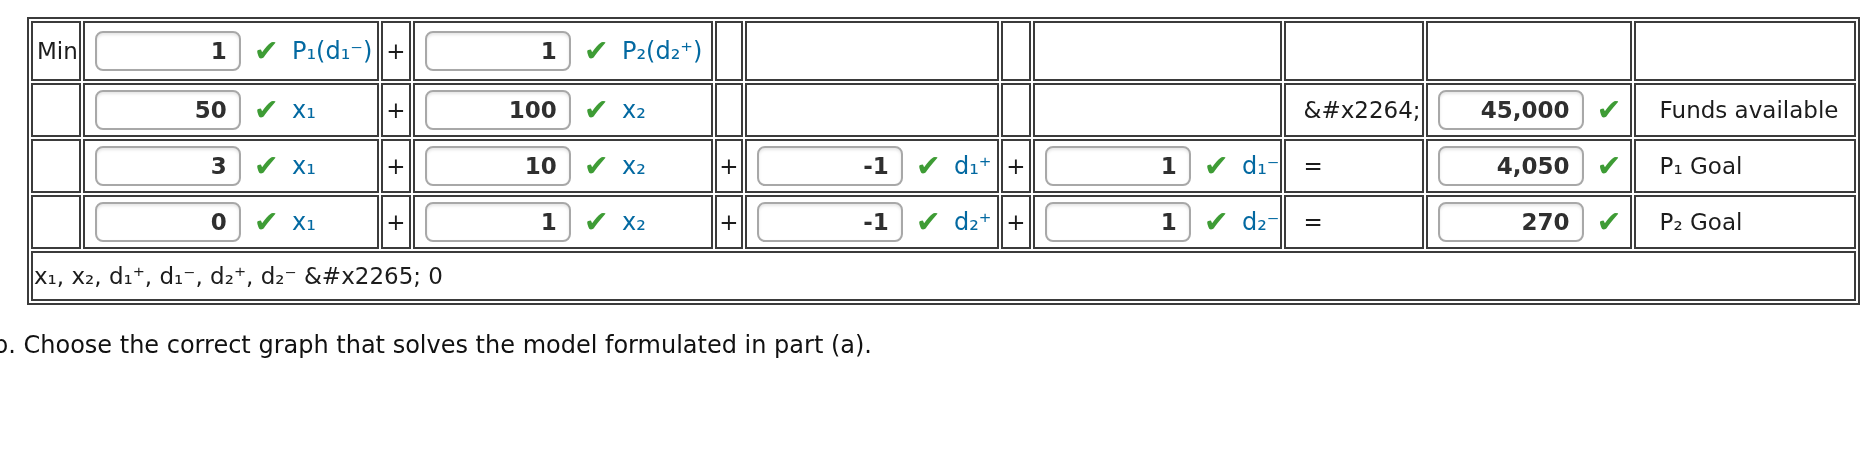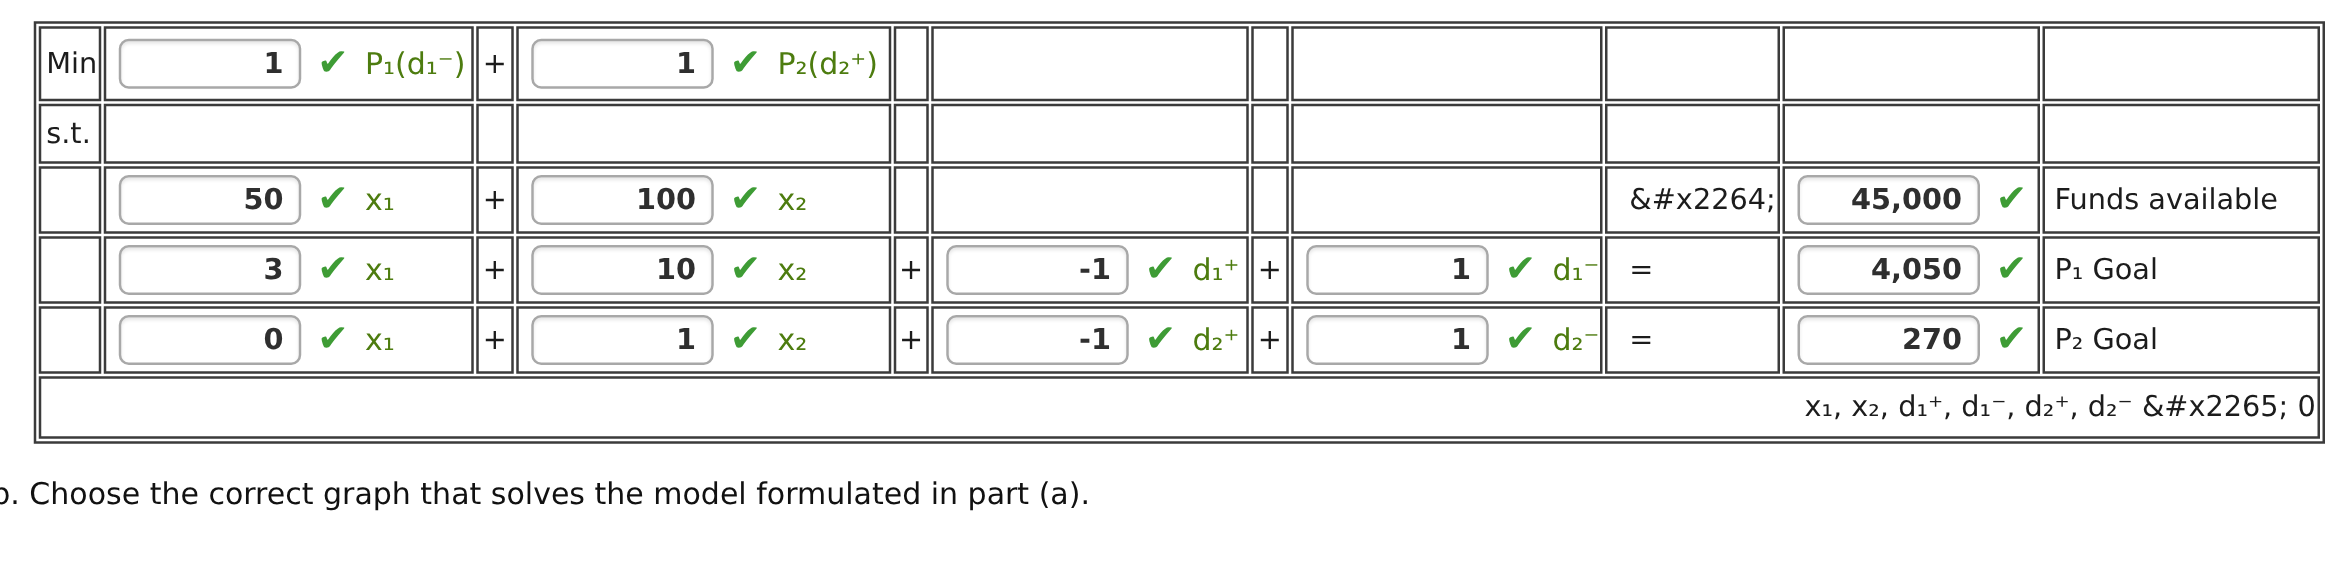--- a/index.html
+++ b/index.html
@@ -10,30 +10,30 @@
   table.model td{border:2px solid #3b3b3b;box-sizing:border-box;vertical-align:middle;font-size:23px;overflow:hidden;white-space:nowrap;}
 
   tr.r-obj{height:60px;border-radius:27px;}
   tr.r-st{height:48px;}
   tr.r-c{height:54px;}
   tr.r-nn{height:50px;}
 
   td.rowlabel{padding-left:4px;text-align:left;}
   td.plus{text-align:center;font-size:24px;}
   td.rel{padding-left:17px;text-align:left;}
-  td.name{padding-left:8px;text-align:left;font-size:24px;}
-  td.nonneg{text-align:right;font-size:24px;}
+  td.name{padding-left:24px;text-align:left;font-size:24px;}
+  td.nonneg{text-align:left;font-size:24px;}
 
   .termwrap{display:flex;align-items:center;gap:13px;padding-left:9px;}
   input.coef{width:146px;height:40px;border:2px solid #a8a8a8;border-radius:8px;background:#fff;
     font-family:"DejaVu Sans","Liberation Sans",sans-serif;font-weight:bold;font-size:23px;color:#2f2f2f;
     text-align:right;padding:0 12px 0 6px;box-sizing:border-box;
     box-shadow:inset 0 2px 3px rgba(0,0,0,0.10);}
   .check{color:#3e9c35;font-size:30px;line-height:1;flex:0 0 auto;}
-  .var{font-size:24px;color:#4d7c0f;}
+  .var{font-size:24px;color:#0369a1;}
   .ital{}
 
   .instruction{margin-top:26px;margin-left:-34px;font-size:24px;color:#111;}
 </style>
 </head>
 <body>
 
 <div class="page">
 
   <table class="model">
@@ -71,33 +71,20 @@
         </td>
         <td></td>
         <td></td>
         <td></td>
         <td></td>
         <td></td>
         <td></td>
         <td></td>
       </tr>
 
-      <tr class="r-st">
-        <td class="rowlabel">s.t.</td>
-        <td></td>
-        <td></td>
-        <td></td>
-        <td></td>
-        <td></td>
-        <td></td>
-        <td></td>
-        <td></td>
-        <td></td>
-        <td></td>
-      </tr>
 
       <tr class="r-c">
         <td class="rowlabel"></td>
         <td class="term">
           <div class="termwrap">
             <input type="text" class="coef" value="50" style="">
             <span class="check">✔</span>
             <span class="var ital">x₁</span>
           </div>
         </td>

